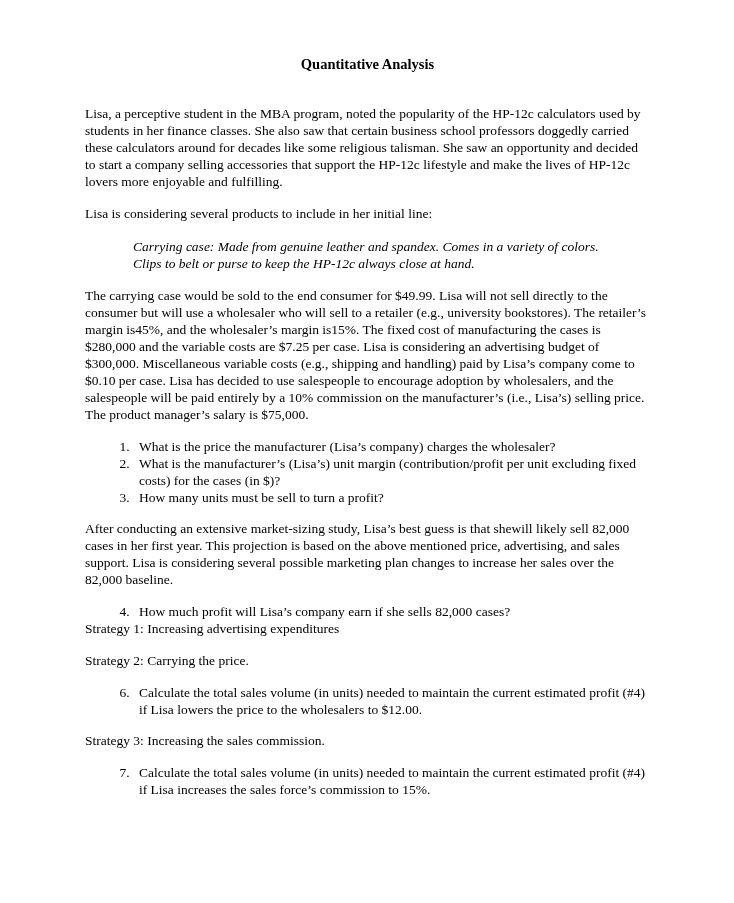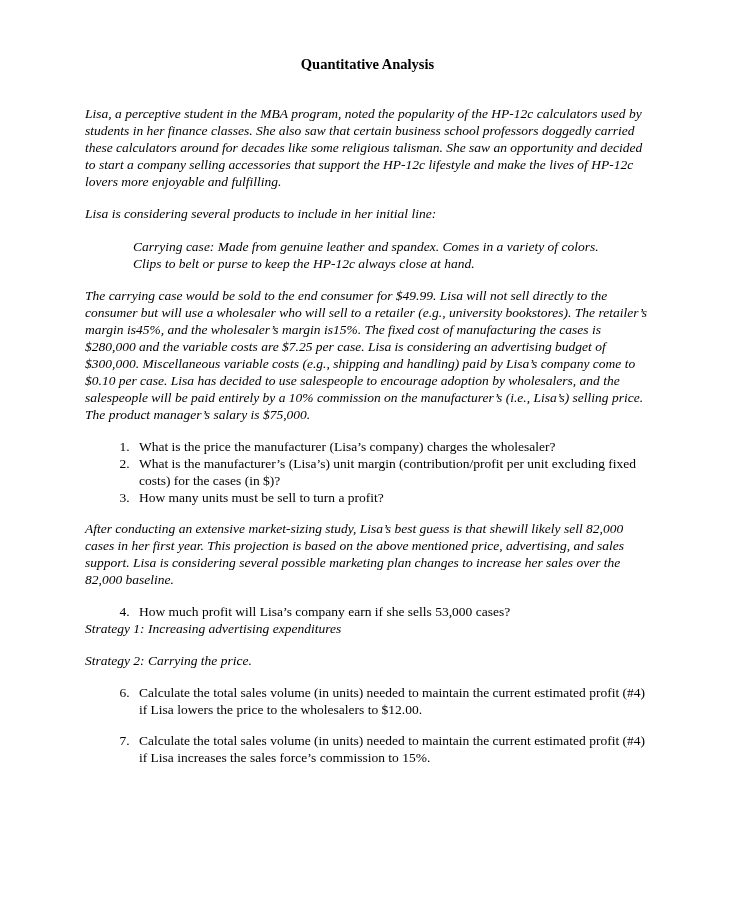--- a/index.html
+++ b/index.html
@@ -22,21 +22,20 @@
   }
   .title {
     font-size: 14.5px;
     font-weight: bold;
     text-align: center;
     margin: 0 0 32px 0;
     line-height: 17px;
   }
   p {
     margin: 0 0 15px 0;
-    font-style: italic;
   }
   .case-desc {
     font-style: italic;
     margin: 16px 0 15px 48px;
     padding-right: 22px;
   }
   ol.qlist {
     margin: 0 0 14px 0;
     padding: 0 0 0 48px;
   }
@@ -68,30 +67,31 @@
 
   <ol class="qlist" start="1">
     <li>What is the price the manufacturer (Lisa’s company) charges the wholesaler?</li>
     <li>What is the manufacturer’s (Lisa’s) unit margin (contribution/profit per unit excluding fixed costs) for the cases (in $)?</li>
     <li>How many units must be sell to turn a profit?</li>
   </ol>
 
   <p>After conducting an extensive market-sizing study, Lisa’s best guess is that shewill likely sell 82,000 cases in her first year. This projection is based on the above mentioned price, advertising, and sales support. Lisa is considering several possible marketing plan changes to increase her sales over the 82,000 baseline.</p>
 
   <ol class="qlist tight" start="4">
-    <li>How much profit will Lisa’s company earn if she sells 53,000 cases?</li>
+    <li>How much profit will Lisa’s company earn if she sells 82,000 cases?</li>
   </ol>
 
   <p class="strategy">Strategy 1: Increasing advertising expenditures</p>
 
 
   <p class="strategy">Strategy 2: Carrying the price.</p>
 
   <ol class="qlist" start="6">
     <li>Calculate the total sales volume (in units) needed to maintain the current estimated profit (#4) if Lisa lowers the price to the wholesalers to $12.00.</li>
   </ol>
 
+  <p class="strategy">Strategy 3: Increasing the sales commission.</p>
 
   <ol class="qlist" start="7">
     <li>Calculate the total sales volume (in units) needed to maintain the current estimated profit (#4) if Lisa increases the sales force’s commission to 15%.</li>
   </ol>
 
 </div>
 
 </body></html>

